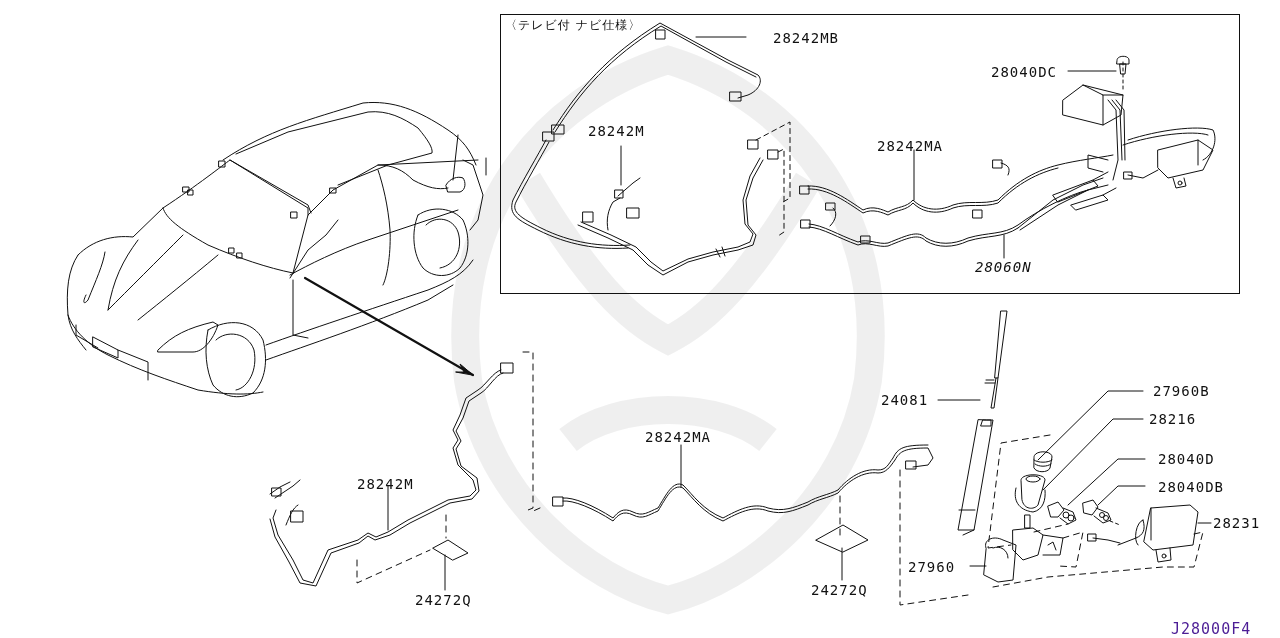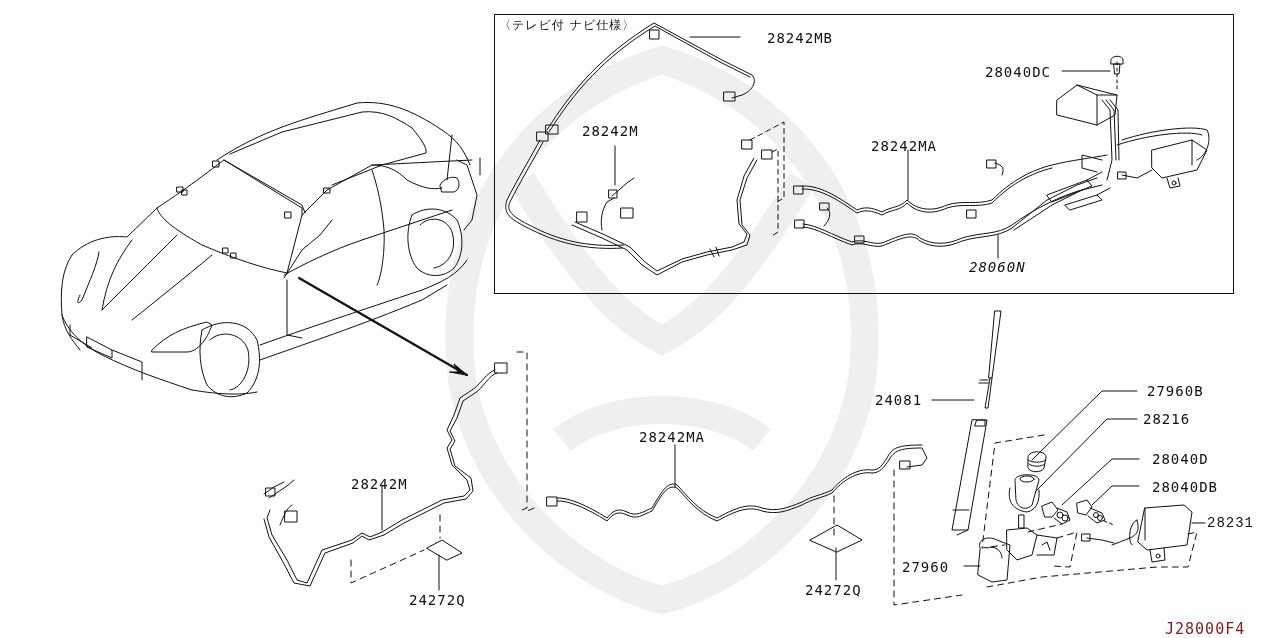--- a/index.html
+++ b/index.html
@@ -1,21 +1,21 @@
 <!DOCTYPE html>
 <html><head>
 <meta charset="utf-8">
 <style>
   html, body { margin: 0; padding: 0; background: #ffffff; }
   body { width: 1280px; height: 638px; overflow: hidden; position: relative; font-family: "DejaVu Sans Mono", "Liberation Mono", monospace; }
-  #stage { position: absolute; left: 2px; top: 0; width: 1117px; height: 638px; }
+  #stage { position: absolute; left: 8px; top: 0; width: 1117px; height: 638px; }
   svg.draw { position: absolute; left: 0; top: 0; }
   .lbl { position: absolute; font-family: "DejaVu Sans Mono", "Liberation Mono", monospace; font-size: 14px; color: #111; letter-spacing: 1px; white-space: nowrap; line-height: 14px; cursor: pointer; }
   .inset-title { position: absolute; left: 497px; top: 17px; font-family: "DejaVu Sans", sans-serif; font-size: 12px; color: #111; letter-spacing: 1px; white-space: nowrap; }
-  .diagram-code { position: absolute; left: 1163px; top: 620px; font-family: "DejaVu Sans Mono", "Liberation Mono", monospace; font-size: 15px; color: #7f1d1d; letter-spacing: 1px; }
+  .diagram-code { position: absolute; left: 1163px; top: 620px; font-family: "DejaVu Sans Mono", "Liberation Mono", monospace; font-size: 15px; color: #4c1d95; letter-spacing: 1px; }
   .inset-box { position: absolute; left: 492px; top: 14px; width: 740px; height: 280px; border: 1.5px solid #111; box-sizing: border-box; }
   .watermark { position: absolute; left: 380px; top: 20px; width: 560px; height: 600px; opacity: 0.06; pointer-events: none; }
 </style>
 </head>
 <body>
 
 <div id="stage">
 
   <svg class="watermark" viewBox="0 0 560 600">
     <g fill="none" stroke="#000" stroke-width="28">
@@ -297,17 +297,17 @@
 
   <div class="lbl" style="left:349px; top:477px;">28242M</div>
   <div class="lbl" style="left:407px; top:593px;">24272Q</div>
   <div class="lbl" style="left:637px; top:430px;">28242MA</div>
   <div class="lbl" style="left:803px; top:583px;">24272Q</div>
   <div class="lbl" style="left:873px; top:393px;">24081</div>
   <div class="lbl" style="left:1145px; top:384px;text-align:center;">27960B</div>
   <div class="lbl" style="left:1141px; top:412px;">28216</div>
   <div class="lbl" style="left:1150px; top:452px;">28040D</div>
   <div class="lbl" style="left:1150px; top:480px;">28040DB</div>
-  <div class="lbl" style="left:1205px; top:516px;font-family:Liberation Mono, monospace;">28231</div>
+  <div class="lbl" style="left:1205px; top:516px;">28231</div>
   <div class="lbl" style="left:900px; top:560px;">27960</div>
 
   <div class="diagram-code">J28000F4</div>
 </div>
 
 </body></html>

